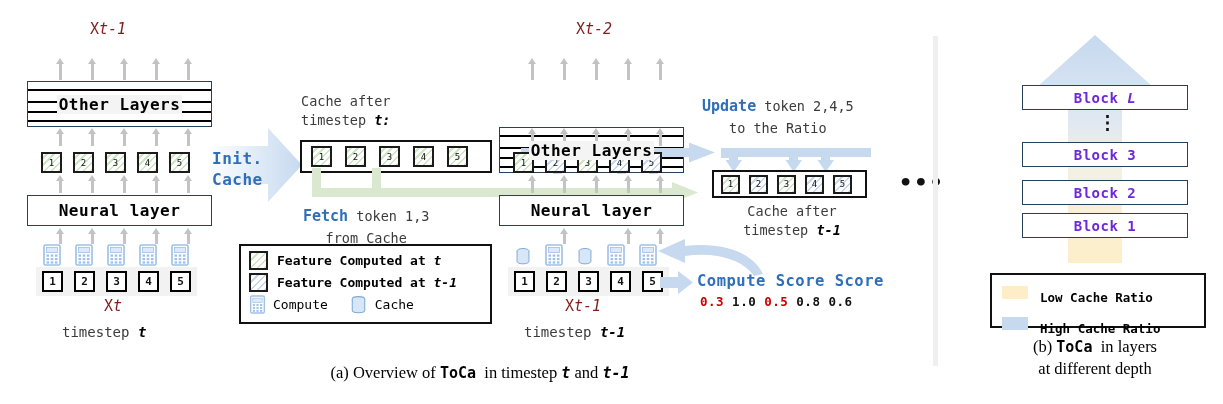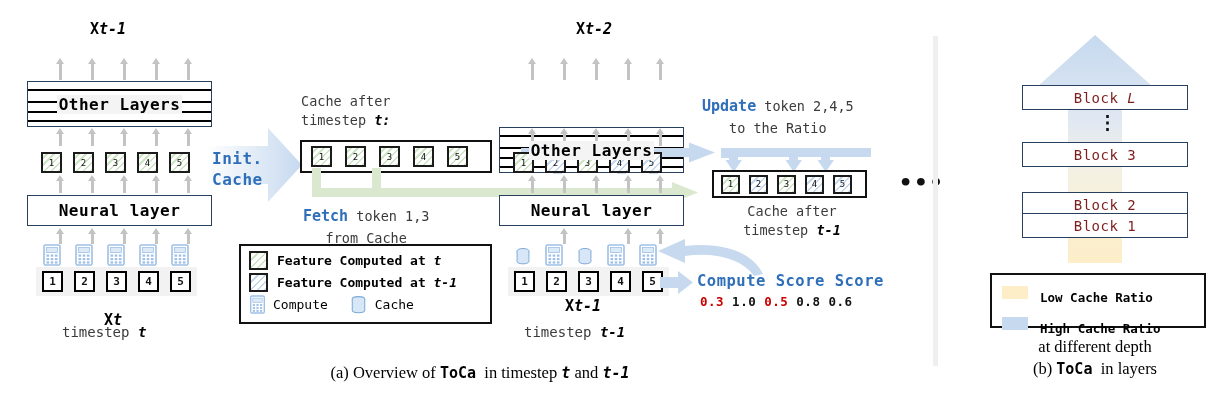--- a/index.html
+++ b/index.html
@@ -2,21 +2,21 @@
 <html><head>
 <meta charset="utf-8">
 <style>
   html,body{margin:0;padding:0;background:#ffffff;}
   body{width:1223px;height:404px;position:relative;overflow:hidden;
        font-family:"DejaVu Sans Mono","Liberation Mono",monospace;}
   .abs{position:absolute;}
   .mono{font-family:"DejaVu Sans Mono","Liberation Mono",monospace;text-align:right;}
 
   
-  .xlabel{font-weight:bold;font-size:15px;color:#000000;letter-spacing:0px;white-space:nowrap;}
+  .xlabel{font-weight:normal;font-size:15px;color:#7f1d1d;letter-spacing:0px;white-space:nowrap;}
   .xlabel i{font-style:italic;}
   .tstep{font-size:14px;color:#3b3b3b;white-space:nowrap;}
   .tstep b{color:#000;font-style:italic;}
   .smalltxt{font-size:13.5px;color:#3b3b3b;line-height:19px;white-space:nowrap;}
   .smalltxt b{color:#000;font-style:italic;}
   .bluebold{color:#2f6fba;font-weight:bold;}
 
   
   .otherlayers{border:1.6px solid #26405e;background:#fff;box-sizing:border-box;
       display:flex;align-items:center;justify-content:center;position:relative;}
@@ -66,21 +66,21 @@
       font-weight:bold;font-size:15px;}
   .caption i{font-family:"DejaVu Sans Mono","Liberation Mono",monospace;
       font-weight:bold;font-style:italic;font-size:15px;}
 
   
   .divider{background:#efefef;width:5px;}
 
   
   .blockbox{border:1.8px solid #26405e;background:#fff;box-sizing:border-box;
       display:flex;align-items:center;justify-content:center;
-      font-weight:normal;font-size:14px;color:#7f1d1d;letter-spacing:.5px;}
+      font-weight:bold;font-size:14px;color:#6d28d9;letter-spacing:.5px;}
   .blockbox i{font-style:italic;}
   .legbox2{border:2.2px solid #111;background:#fff;box-sizing:border-box;}
   .swatch{width:26px;height:13px;}
   .legtxt3{font-weight:bold;font-size:12.5px;color:#000;white-space:nowrap;margin-top:10px;}
 
   .scores{font-size:12.5px;font-weight:bold;white-space:nowrap;letter-spacing:.5px;}
   .scores .r{color:#cc0000;}
   .scores .k{color:#111;}
   .dots{font-size:22px;font-weight:bold;color:#111;letter-spacing:2px;}
 </style>
@@ -282,21 +282,21 @@
 </div>
 
 <div class="abs tokstrip" style="left:36px;top:267px;padding:4px 6px;gap:11px;">
   <div class="tok plain">1</div>
   <div class="tok plain">2</div>
   <div class="tok plain">3</div>
   <div class="tok plain">4</div>
   <div class="tok plain">5</div>
 </div>
 
-<div class="abs xlabel" style="left:104px;top:311px;">
+<div class="abs xlabel" style="left:104px;top:297px;">
   <span>X</span><i>t</i>
 </div>
 <div class="abs tstep" style="left:62px;top:324px;">
   <span>timestep</span>
   <b>t</b>
 </div>
 
 <svg class="abs" style="left:206px;top:126px;" width="96" height="78" viewBox="0 0 96 78">
   <defs>
       <linearGradient id="gA" x1="0" y1="0" x2="1" y2="0">
@@ -648,38 +648,38 @@
   <path d="M53,230 L53,62 L13,62 L80,2 L147,62 L107,62 L107,230 Z" fill="url(#gB)"></path>
 </svg>
 
 <div class="abs blockbox" style="left:1022px;top:85px;width:166px;height:25px;">
   <span><span>Block</span> <i>L</i></span>
 </div>
 <div class="abs" style="left:1098px;top:113px;font-size:19px;font-weight:bold;color:#111;line-height:1;">⋮</div>
 <div class="abs blockbox" style="left:1022px;top:142px;width:166px;height:25px;">
   <span>Block 3</span>
 </div>
-<div class="abs blockbox" style="left:1022px;top:192px;width:166px;height:25px;">
+<div class="abs blockbox" style="left:1022px;top:180px;width:166px;height:25px;">
   <span>Block 2</span>
 </div>
 <div class="abs blockbox" style="left:1022px;top:213px;width:166px;height:25px;">
   <span>Block 1</span>
 </div>
 
 <div class="abs legbox2" style="left:990px;top:273px;width:216px;height:55px;padding:5px 0 0 10px;">
   <div class="legrow" style="gap:12px;margin-bottom:6px;">
     <div class="swatch" style="background:#fdeec8;"></div>
     <span class="legtxt3">Low Cache Ratio</span>
   </div>
   <div class="legrow" style="gap:12px;">
     <div class="swatch" style="background:#c6d9ef;"></div>
     <span class="legtxt3">High Cache Ratio</span>
   </div>
 </div>
 
 <div class="abs caption" style="left:970px;top:336px;width:250px;line-height:22px;">
-  <div>at different depth</div>
   <div>
     <span>(b)</span>
     <span class="toca">ToCa</span>&nbsp;
     <span>in layers</span>
   </div>
+  <div>at different depth</div>
 </div>
 
 </body></html>

